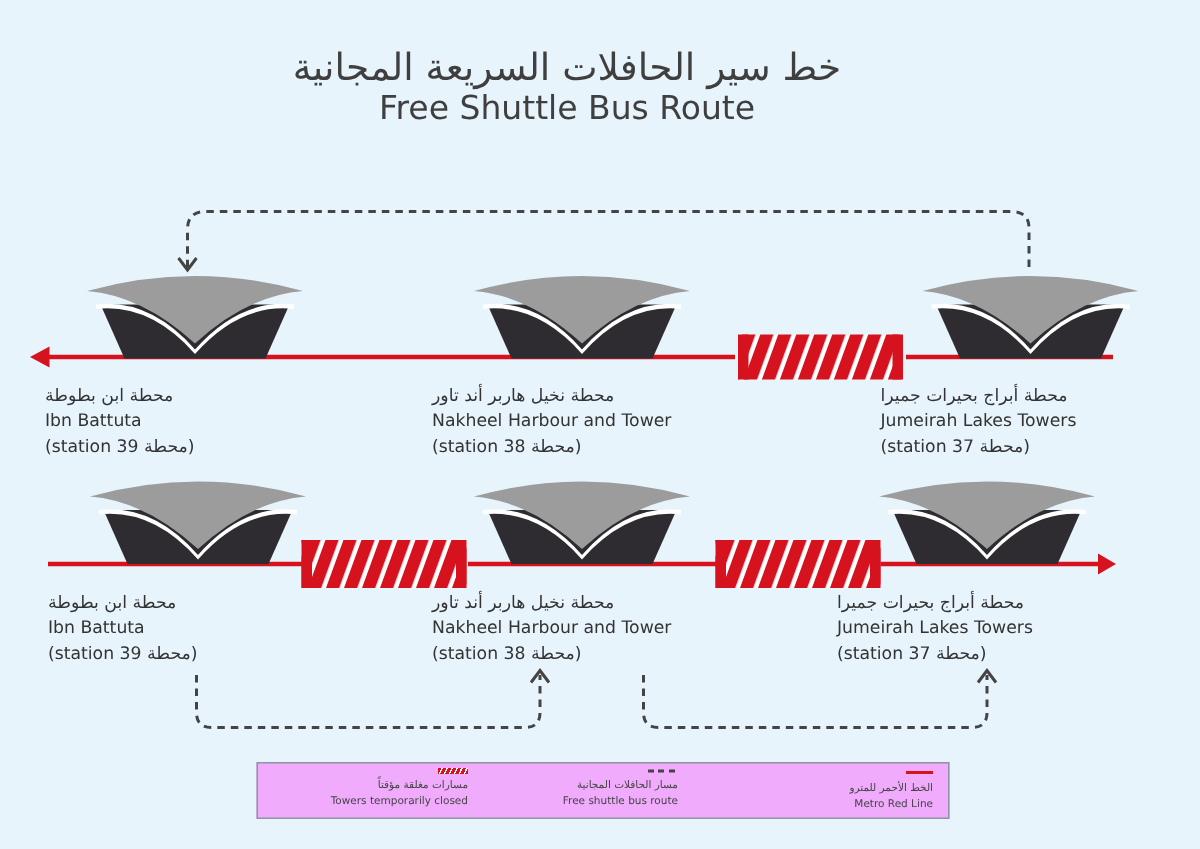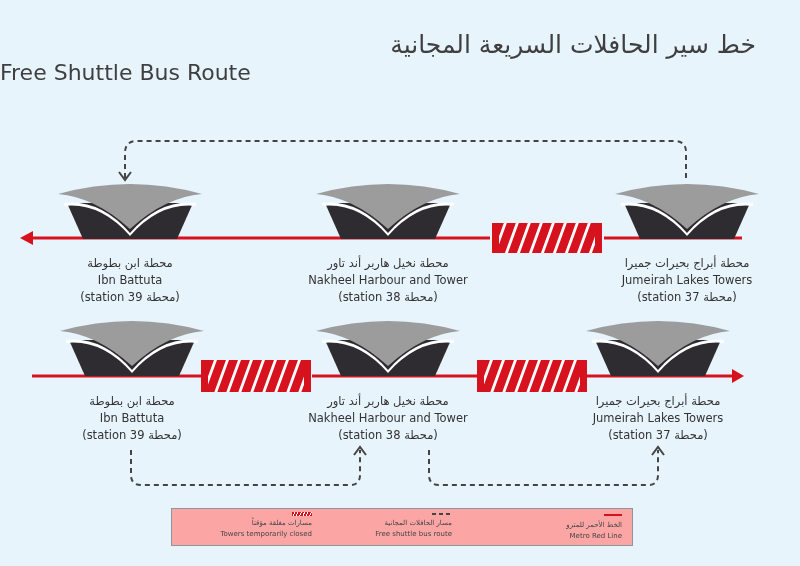--- a/index.html
+++ b/index.html
@@ -1,23 +1,23 @@
 <!DOCTYPE html>
 <html><head>
 <meta charset="utf-8">
 <style>
   html, body { margin:0; padding:0; }
   body { width:800px; height:566px; background:#e8f4fc; position:relative; overflow:hidden; font-family:"DejaVu Sans", sans-serif; color:#3b3b3b; }
-  .title { position:absolute; left:0; width:756px; }
+  .title { position:absolute; left:0; width:756px; text-align:center; }
   .title-ar { top:30px; font-size:25px; color:#3f3f3f; direction:rtl; }
   .title-en { top:60px; font-size:22px; color:#3f3f3f; }
   svg.diagram { position:absolute; left:0; top:0; }
-  .label { position:absolute; width:200px; text-align:center; font-size:11.5px; line-height:17px; color:#333; }
+  .label { position:absolute; width:200px; text-align:left; font-size:11.5px; line-height:17px; color:#333; }
   .label .ar { direction:rtl; }
-  .legend { position:absolute; left:171px; top:508px; width:460px; height:36px; border:1px solid #8a96a0; background:#fca5a5; }
+  .legend { position:absolute; left:171px; top:508px; width:460px; height:36px; border:1px solid #8a96a0; background:#f0abfc; }
   .legend-item { position:absolute; top:3px; width:140px; text-align:right; font-size:7px; line-height:11px; color:#444; }
   .legend-item .ar { direction:rtl; }
   .swatch { display:block; margin-left:auto; height:4px; margin-bottom:2px; }
 </style>
 </head>
 <body>
 
 <div class="title title-ar">خط سير الحافلات السريعة المجانية</div>
 <div class="title title-en">Free Shuttle Bus Route</div>
 

